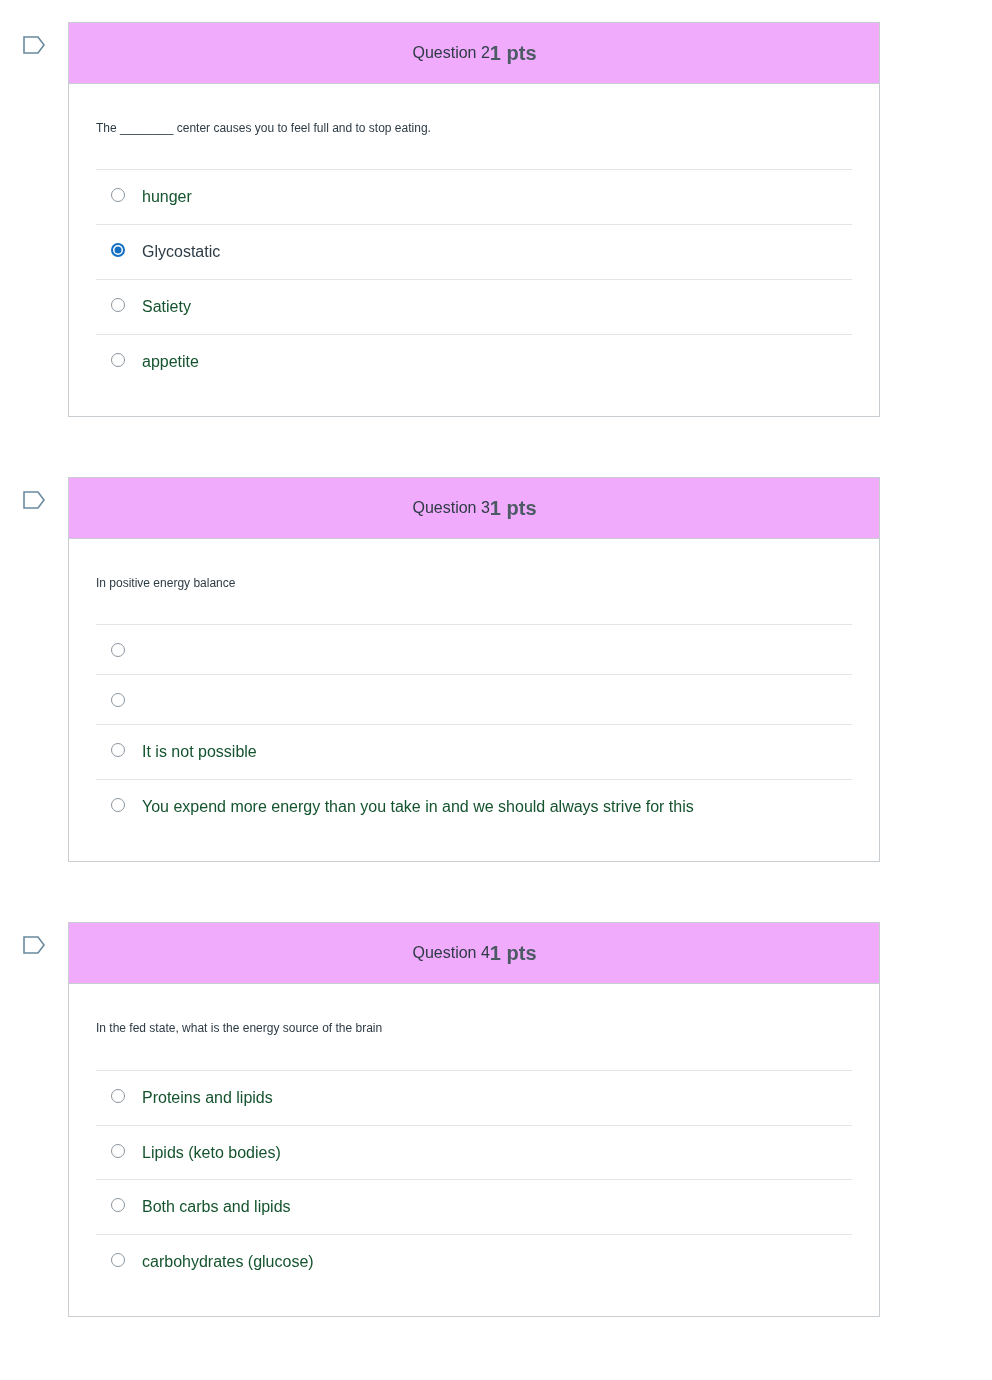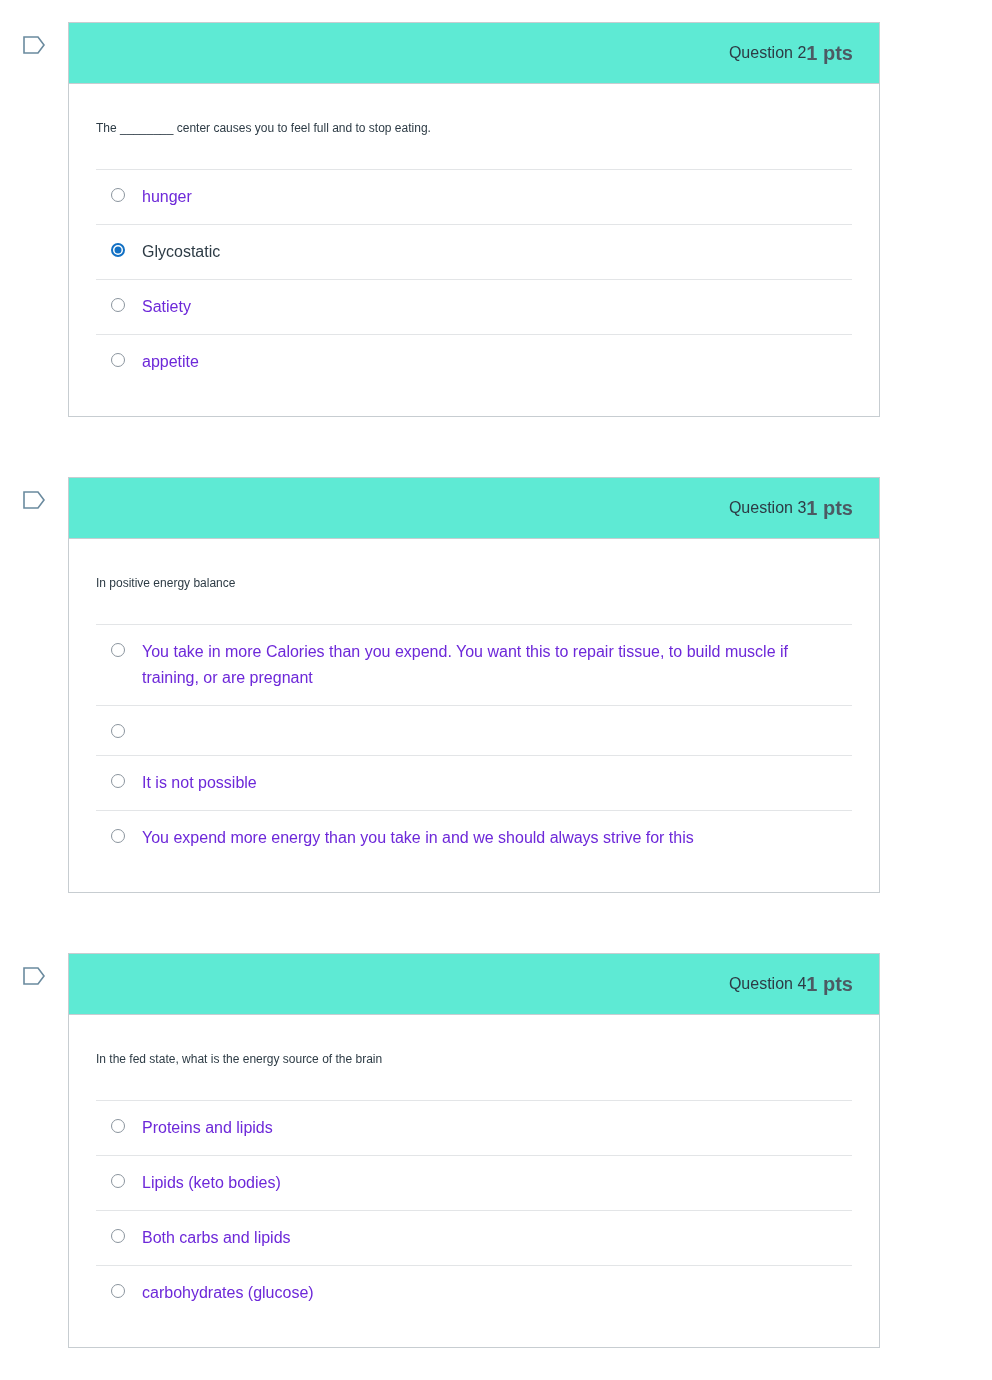--- a/index.html
+++ b/index.html
@@ -47,26 +47,26 @@
   }
 
   .question-card {
     width: 812px;
     flex: 0 0 812px;
     border: 1px solid #c7cdd1;
     background: #ffffff;
   }
 
   .question-header {
-    background: #5eead4;
+    background: #f0abfc;
     border-bottom: 1px solid #c7cdd1;
     height: 61px;
     display: flex;
     align-items: center;
-    justify-content: flex-end;
+    justify-content: center;
     padding: 0 26px 0 27px;
   }
   .question-points {
     font-size: 20px;
     font-weight: bold;
     color: #4c5a63;
   }
 
   .question-body {
     padding: 0 27px 0 27px;
@@ -112,21 +112,21 @@
     transform: translate(-50%, -50%);
     width: 7px;
     height: 7px;
     border-radius: 50%;
     background: #1170c4;
   }
 
   .answer-text {
     font-size: 16px;
     line-height: 1.62;
-    color: #6d28d9;
+    color: #14532d;
     padding-right: 30px;
     max-width: 690px;
   }
   .answer-row.selected .answer-text { color: #2d3b45; }
 </style>
 </head>
 <body>
 
 <div class="quiz-page">
 
@@ -178,21 +178,20 @@
     <div class="question-card">
       <div class="question-header">
         <span>Question 3</span>
         <span class="question-points">1 pts</span>
       </div>
       <div class="question-body">
         <div class="question-text">In positive energy balance</div>
         <div class="answers">
           <div class="answer-row">
             <span class="radio"></span>
-            <span class="answer-text">You take in more Calories than you expend. You want this to repair tissue, to build muscle if training, or are pregnant</span>
           </div>
           <div class="answer-row">
             <span class="radio"></span>
           </div>
           <div class="answer-row">
             <span class="radio"></span>
             <span class="answer-text">It is not possible</span>
           </div>
           <div class="answer-row">
             <span class="radio"></span>

